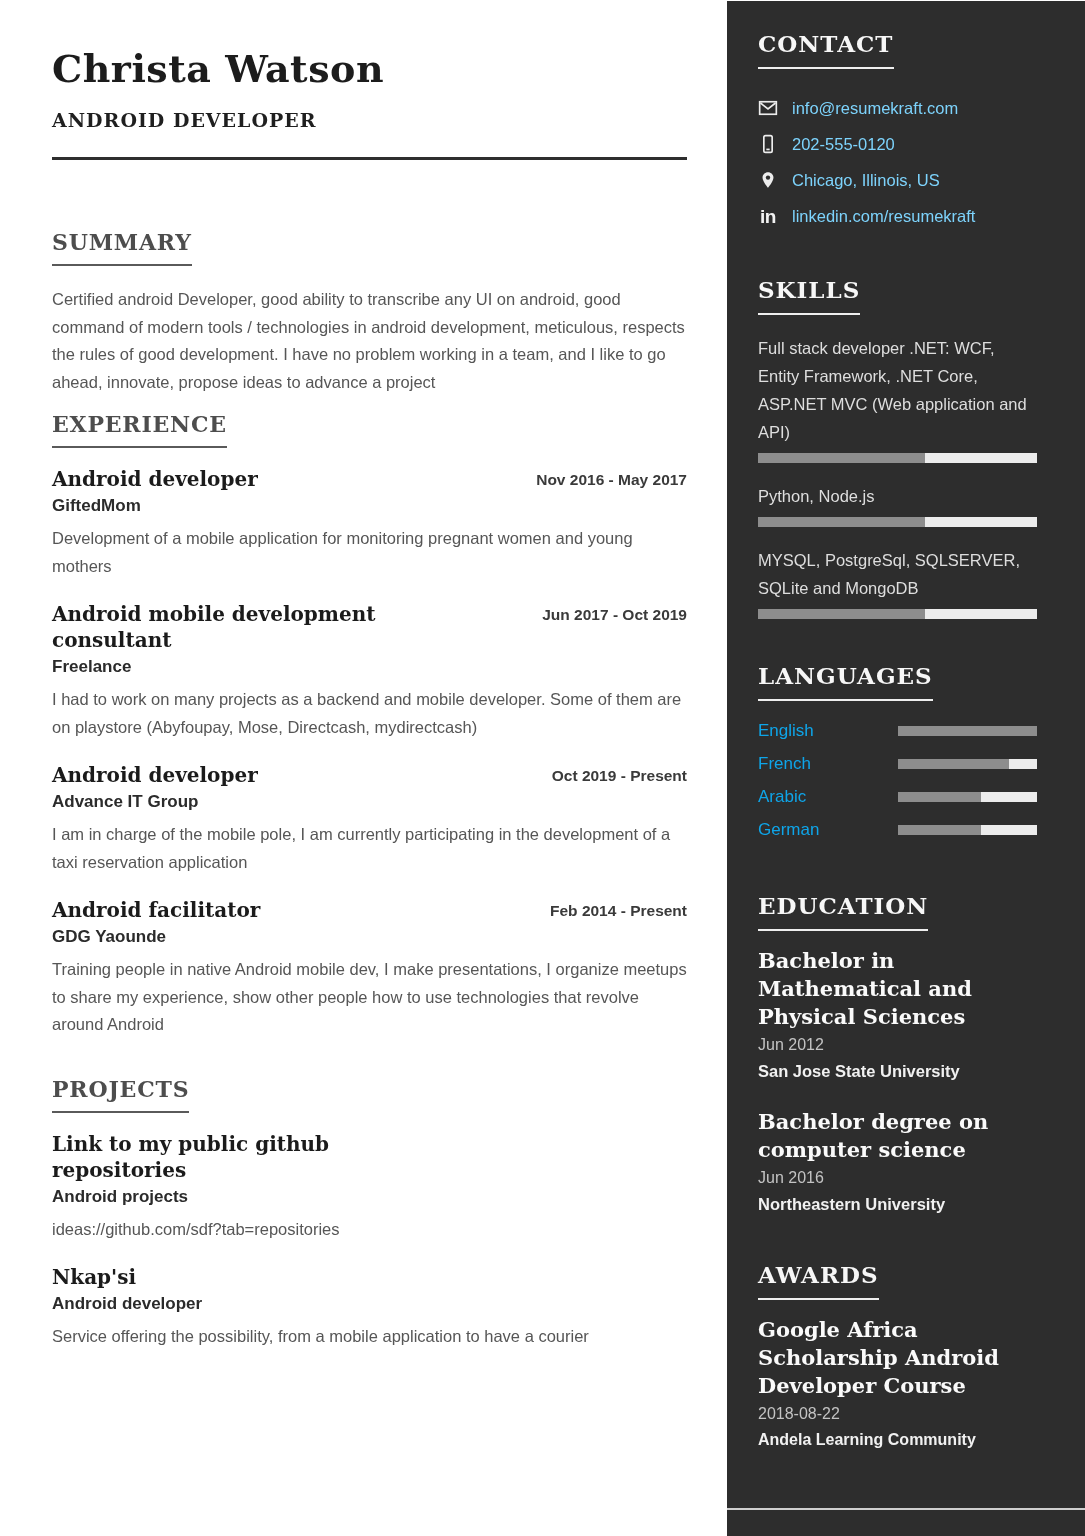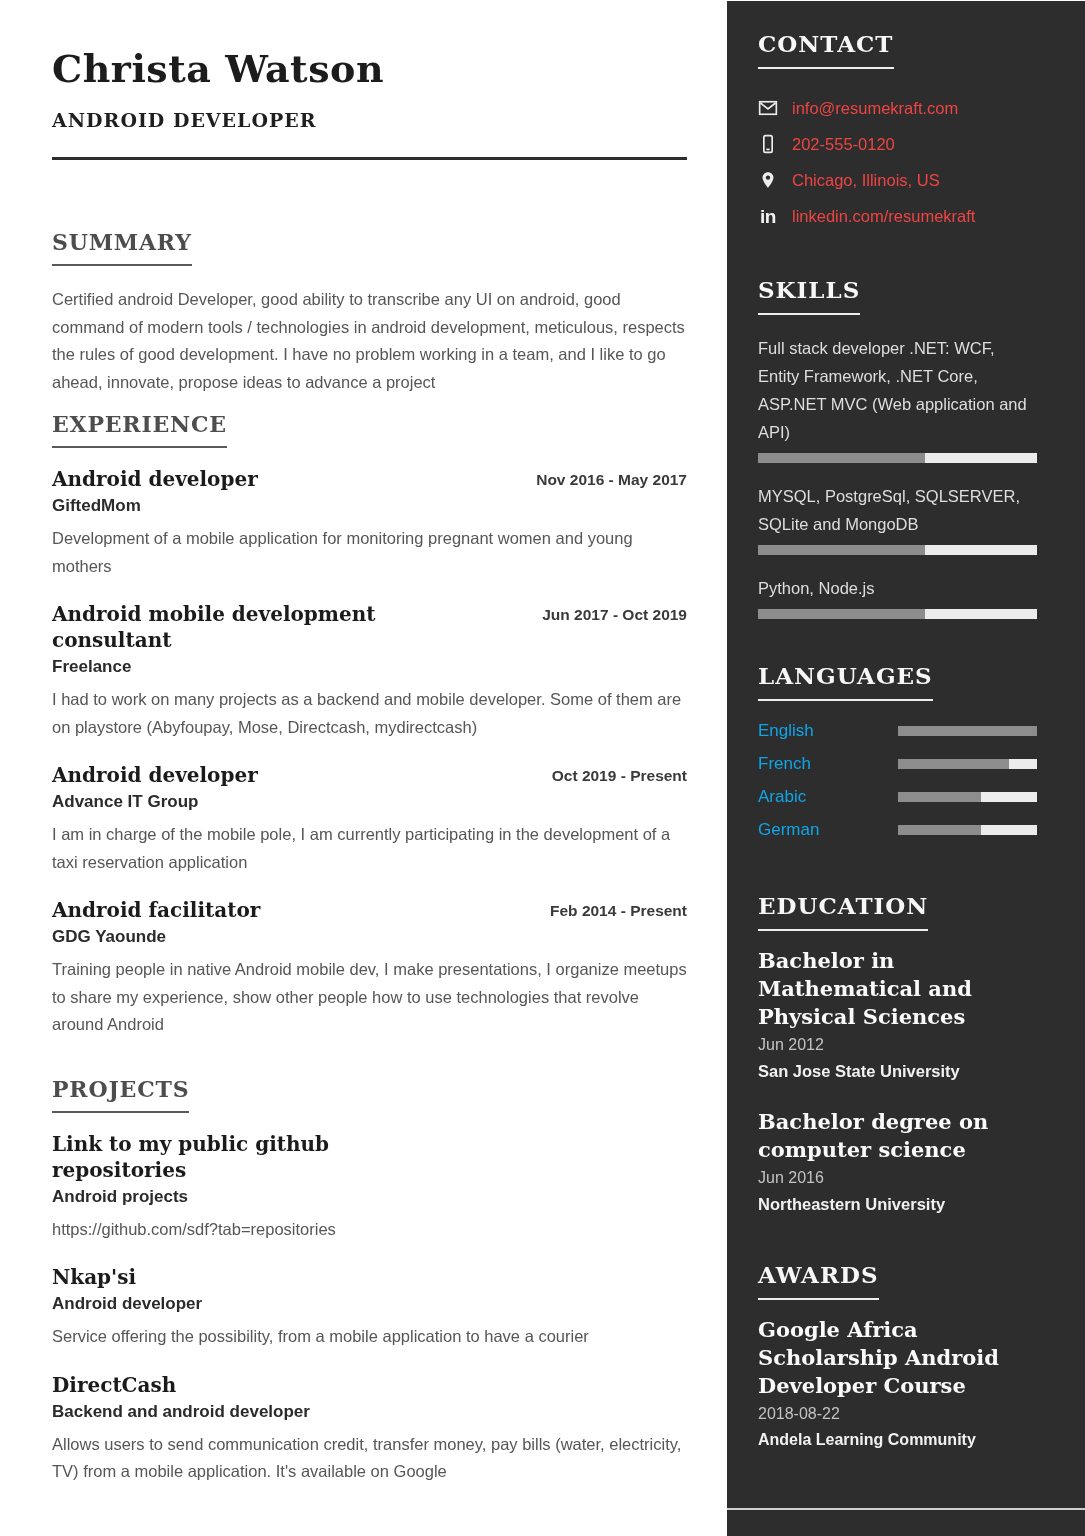--- a/index.html
+++ b/index.html
@@ -29,21 +29,21 @@
 
   .proj-sec { margin-top:36px; }
 
   
   .sidebar { position:absolute; left:727px; top:1px; width:358px; height:1536px; background:#2d2d2d; padding:29px 48px 0 31px; }
   .s-head { display:inline-block; font-family:"DejaVu Serif","Liberation Serif",serif; font-weight:700; font-size:23px; line-height:28px; color:#f7f7f7; letter-spacing:1px; }
   .s-head::after { content:""; display:block; height:2px; background:#eeeeee; margin-top:9px; }
 
   .contact-list { margin-top:21px; }
   .c-item { display:flex; align-items:center; gap:14px; height:36px; }
-  .c-item .txt { font-size:16.5px; color:#ef4444; }
+  .c-item .txt { font-size:16.5px; color:#7dd3fc; }
   .icn { width:20px; height:20px; flex:0 0 20px; display:flex; justify-content:center; }
   .in-glyph { font-weight:700; font-size:19px; color:#f2f2f2; letter-spacing:-.5px; font-family:"Liberation Sans",sans-serif; }
 
   .skills-sec { margin-top:42px; }
   .skill { margin-top:19px; }
   .skill-label { font-size:16.5px; line-height:28px; color:#dedede; }
   .bar { height:10px; background:#ececec; margin-top:7px; width:100%; }
   .bar > .fill { height:100%; background:#8d8d8d; }
 
   .lang-sec { margin-top:43px; }
@@ -122,34 +122,29 @@
         <div class="job-desc">Training people in native Android mobile dev, I make presentations, I organize meetups to share my experience, show other people how to use technologies that revolve around Android</div>
       </div>
     </div>
 
     <div class="proj-sec">
       <h2 class="m-head">PROJECTS</h2>
 
       <div class="job">
         <div class="job-title">Link to my public github repositories</div>
         <div class="job-co">Android projects</div>
-        <div class="job-desc">https://github.com/sdf?tab=repositories</div>
+        <div class="job-desc">ideas://github.com/sdf?tab=repositories</div>
       </div>
 
       <div class="job">
         <div class="job-title">Nkap'si</div>
         <div class="job-co">Android developer</div>
         <div class="job-desc">Service offering the possibility, from a mobile application to have a courier</div>
       </div>
 
-      <div class="job">
-        <div class="job-title">DirectCash</div>
-        <div class="job-co">Backend and android developer</div>
-        <div class="job-desc">Allows users to send communication credit, transfer money, pay bills (water, electricity, TV) from a mobile application. It's available on Google</div>
-      </div>
     </div>
   </div>
 
   <div class="sidebar">
 
     <div>
       <h2 class="s-head">CONTACT</h2>
       <div class="contact-list">
         <div class="c-item">
           <span class="icn">
@@ -190,27 +185,27 @@
     <div class="skills-sec">
       <h2 class="s-head">SKILLS</h2>
 
       <div class="skill">
         <div class="skill-label">Full stack developer .NET: WCF, Entity Framework, .NET Core, ASP.NET MVC (Web application and API)</div>
         <div class="bar">
             <div class="fill" style="width: 60%;"></div>
           </div>
       </div>
       <div class="skill">
-        <div class="skill-label">MYSQL, PostgreSql, SQLSERVER, SQLite and MongoDB</div>
+        <div class="skill-label">Python, Node.js</div>
         <div class="bar">
             <div class="fill" style="width: 60%;"></div>
           </div>
       </div>
       <div class="skill">
-        <div class="skill-label">Python, Node.js</div>
+        <div class="skill-label">MYSQL, PostgreSql, SQLSERVER, SQLite and MongoDB</div>
         <div class="bar">
             <div class="fill" style="width: 60%;"></div>
           </div>
       </div>
     </div>
 
     <div class="lang-sec">
       <h2 class="s-head">LANGUAGES</h2>
       <div class="langs">
         <div class="lang-row">

